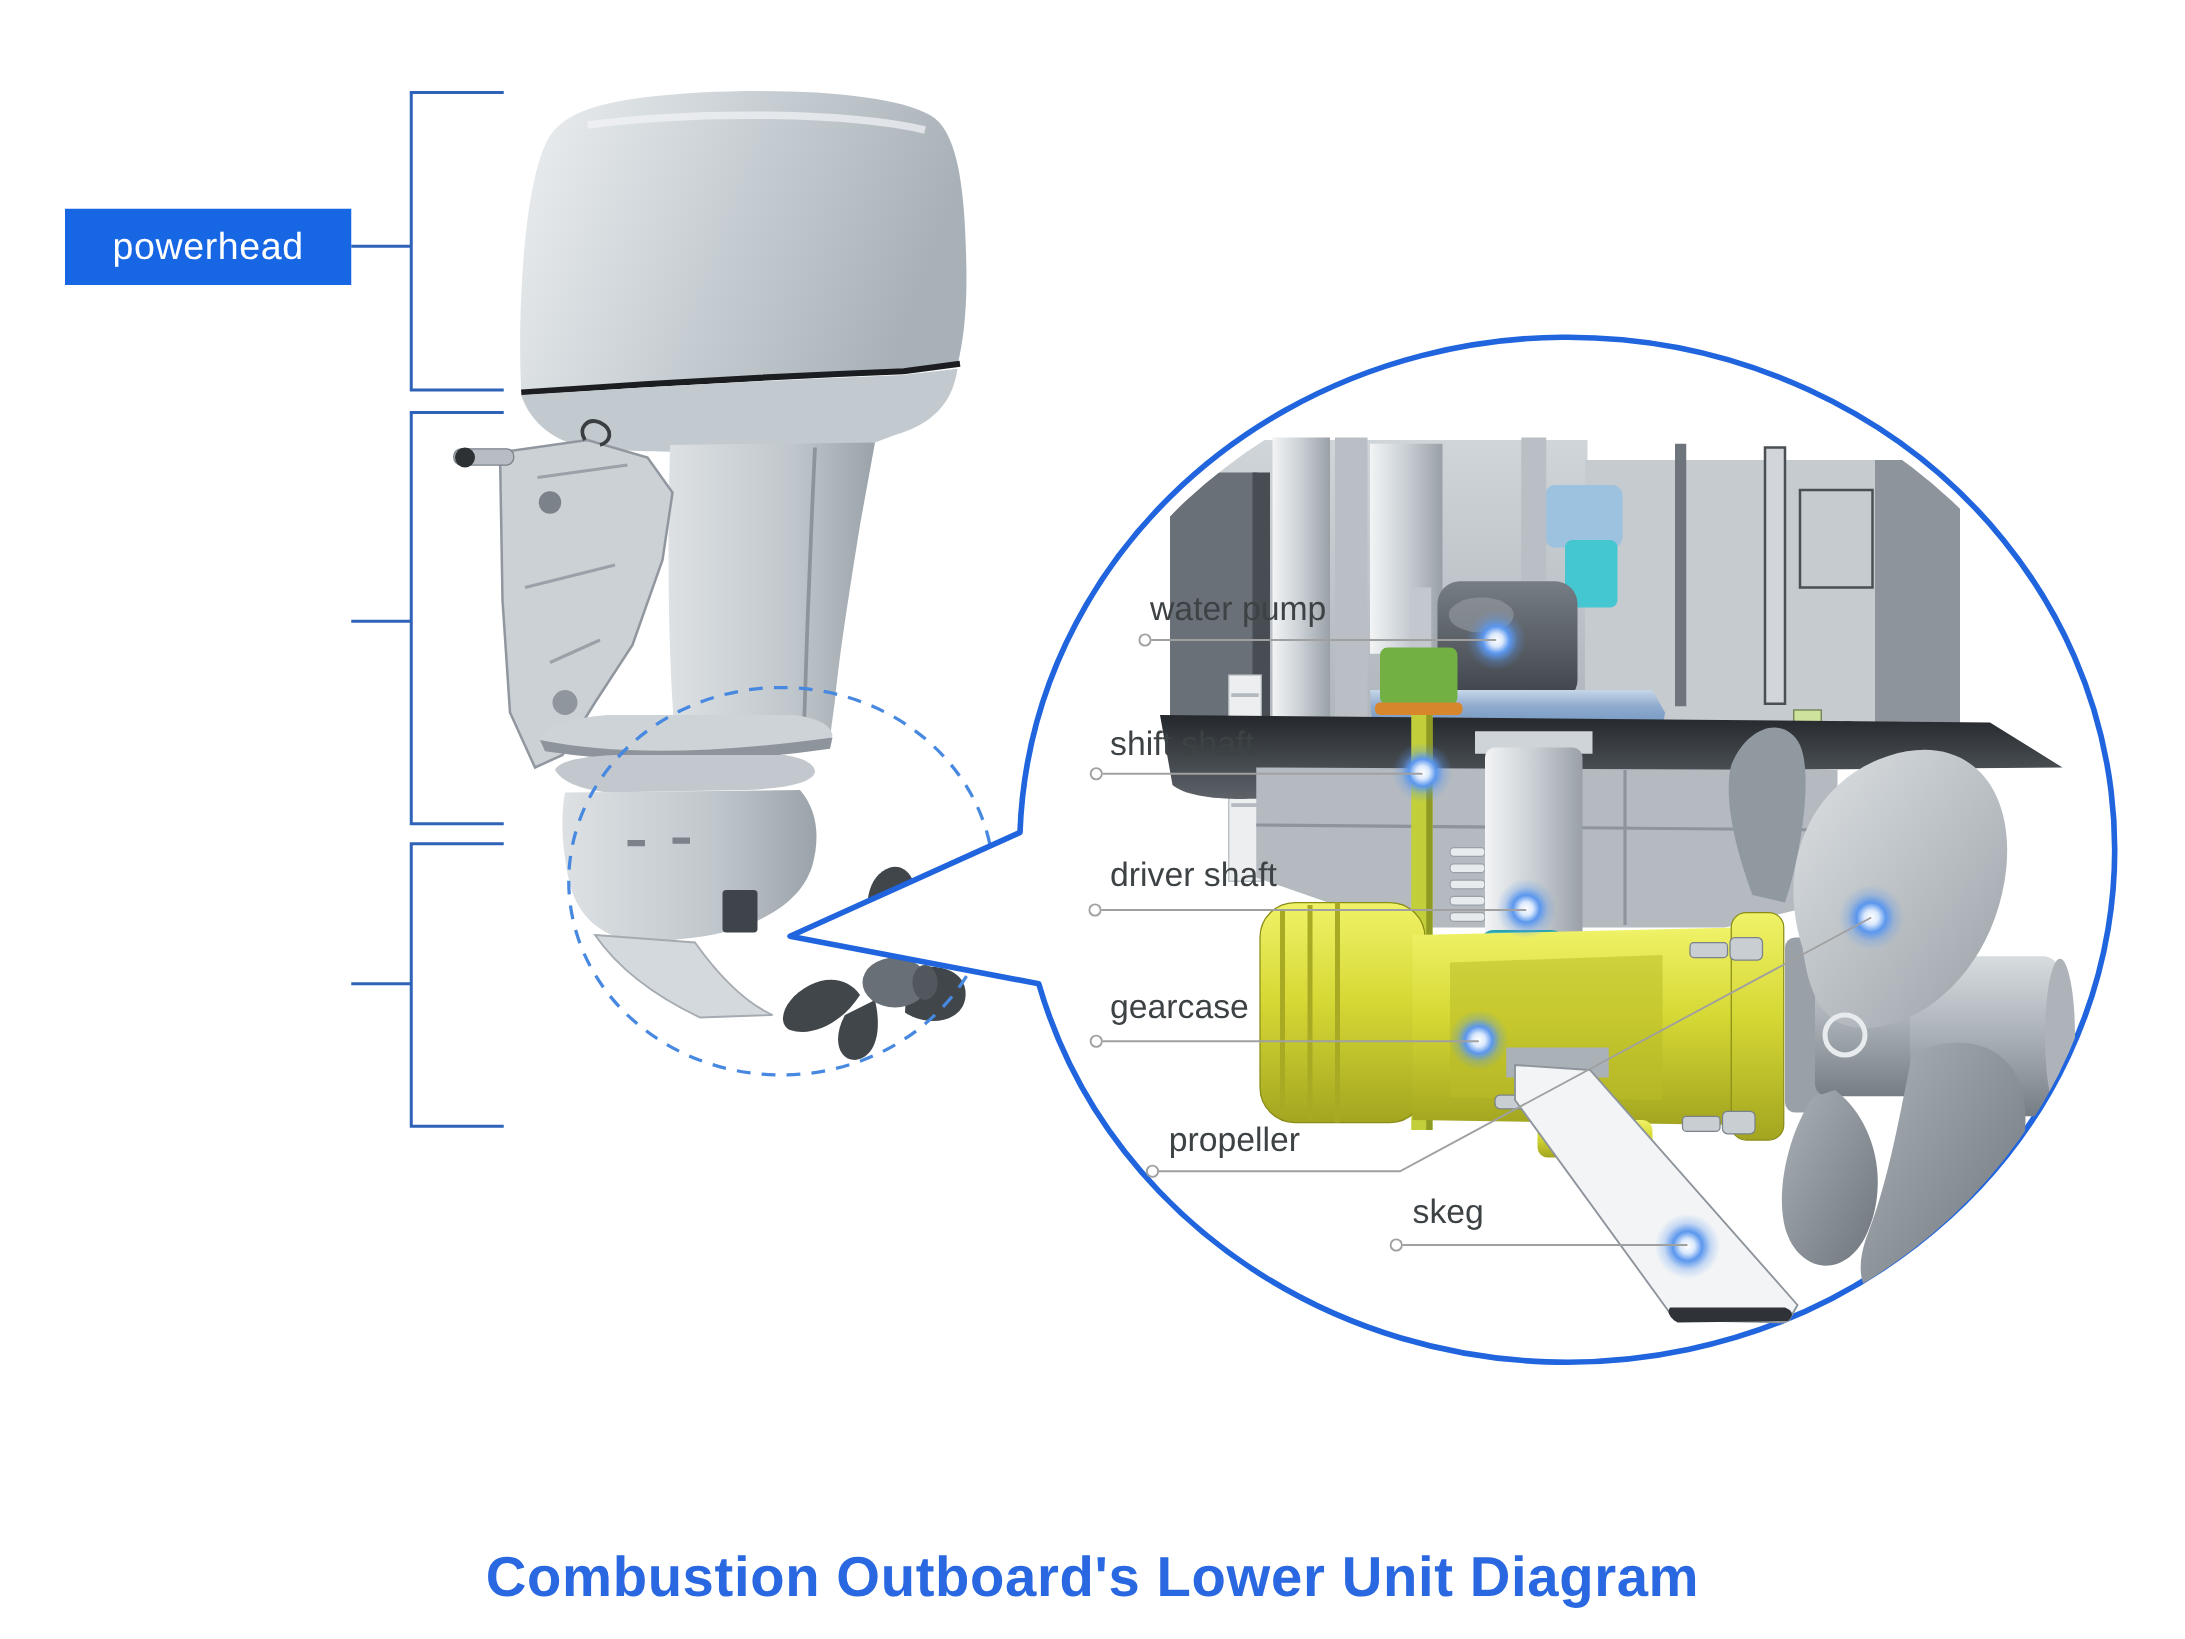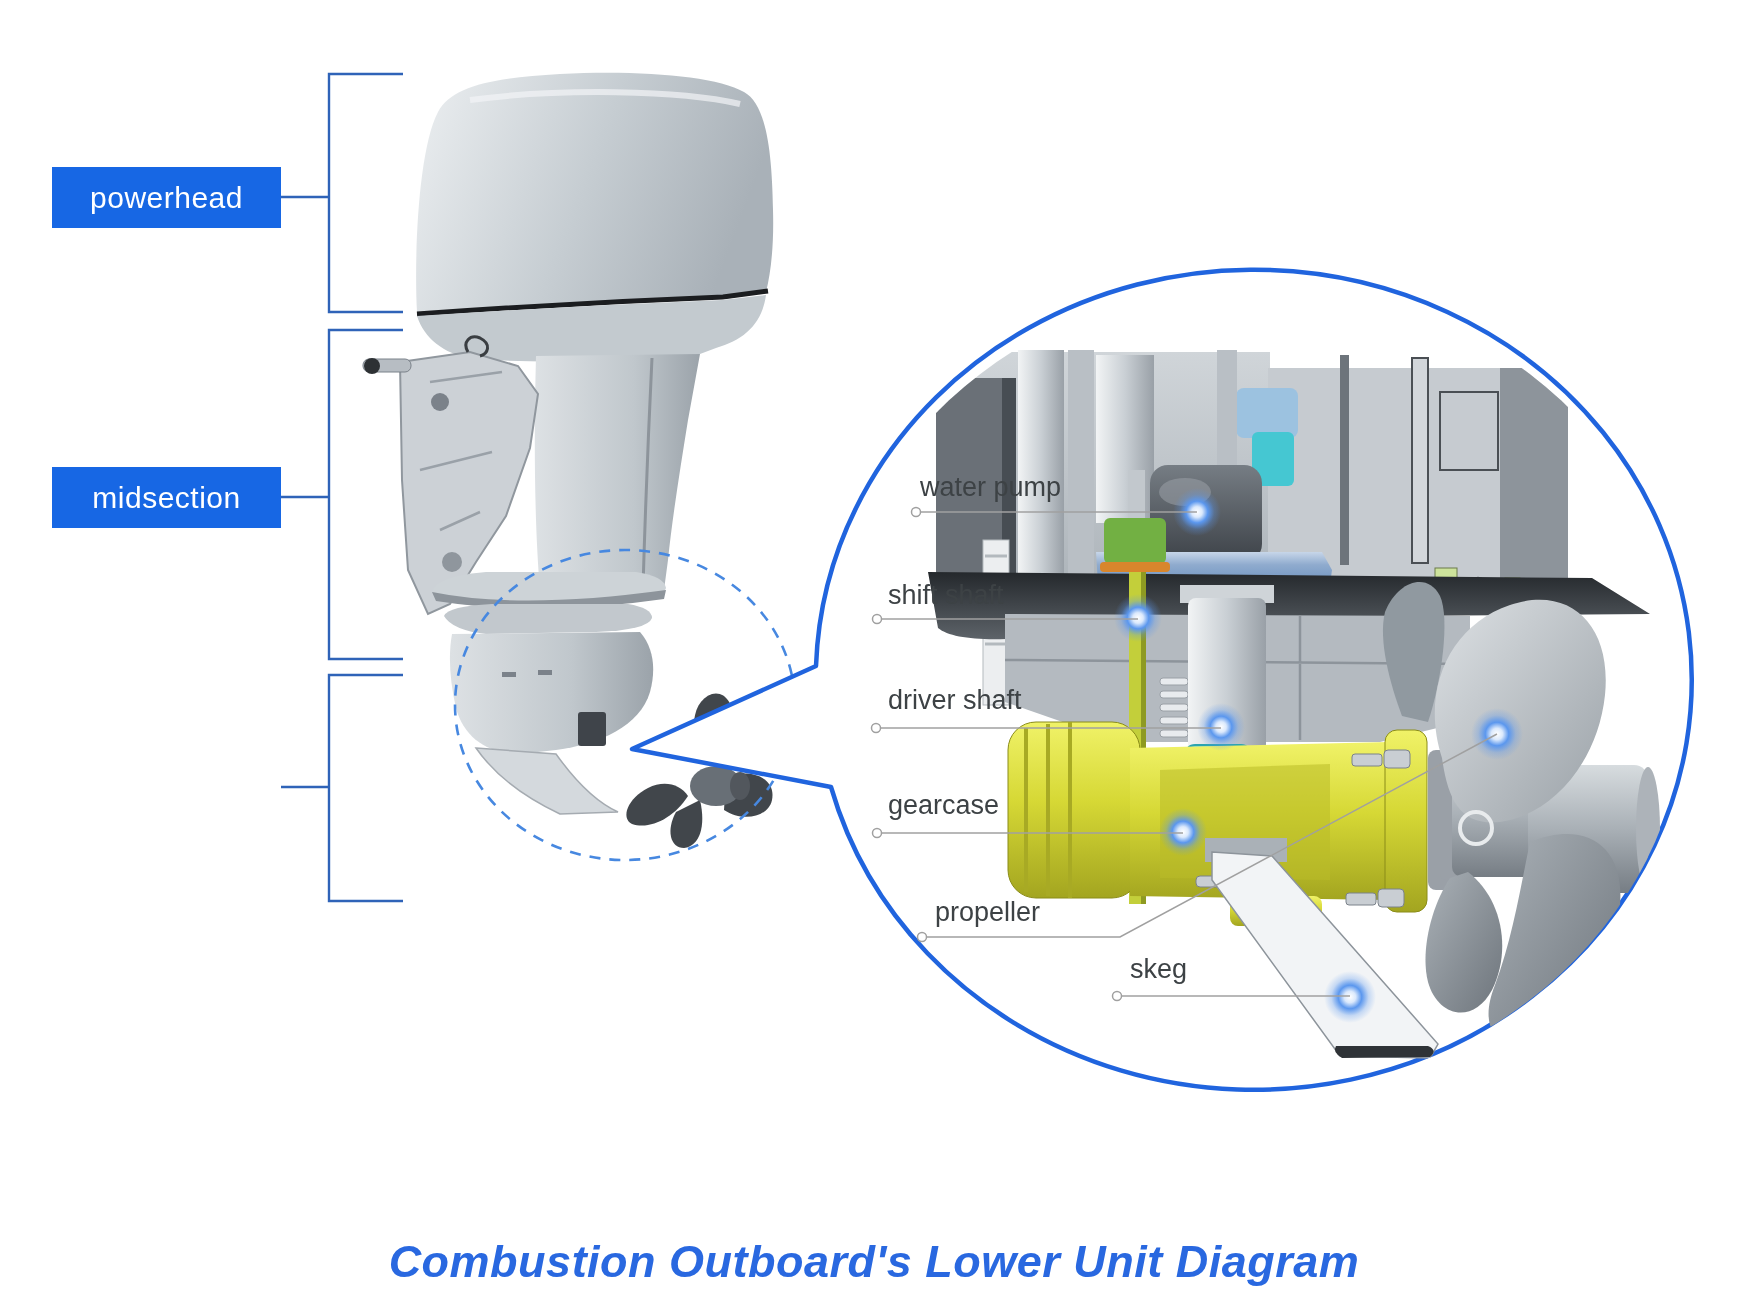--- a/index.html
+++ b/index.html
@@ -5,30 +5,29 @@
   html,body{margin:0;padding:0;background:#ffffff;}
   body{width:1748px;height:1311px;position:relative;overflow:hidden;
        font-family:"Liberation Sans", sans-serif;}
   #stage{position:absolute;inset:0;width:1748px;height:1311px;}
   .side-label{position:absolute;left:52px;width:229px;height:61px;
       background:#1767e4;color:#ffffff;font-size:30px;line-height:61px;
       text-align:center;letter-spacing:.5px;}
   #diagram-svg{position:absolute;left:0;top:0;}
   .callout-text{font-size:27px;fill:#3d4245;}
   #main-title{position:absolute;left:0;top:1236px;width:1748px;text-align:center;
-      color:#2968e0;font-size:45px;font-weight:bold;font-style:italic;
+      color:#2968e0;font-size:45px;font-weight:bold;
       letter-spacing:.5px;}
 </style>
 </head>
 <body>
 
 <div id="stage">
 
   <div class="side-label" style="top:167px">powerhead</div>
-  <div class="side-label" style="top:467px">midsection</div>
 
   <svg id="diagram-svg" width="1748" height="1311" viewBox="0 0 1748 1311">
     <defs>
       <linearGradient id="gCowl" x1="0" y1="0" x2="1" y2="0.25">
         <stop offset="0" stop-color="#eceff1"></stop>
           <stop offset="0.55" stop-color="#c6cdd2"></stop>
         <stop offset="1" stop-color="#a9b1b8"></stop>
       </linearGradient>
       <linearGradient id="gMid" x1="0" y1="0" x2="1" y2="0">
         <stop offset="0" stop-color="#dde1e4"></stop>

